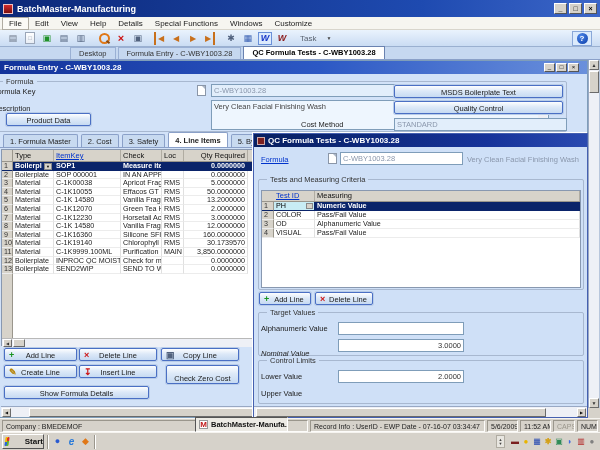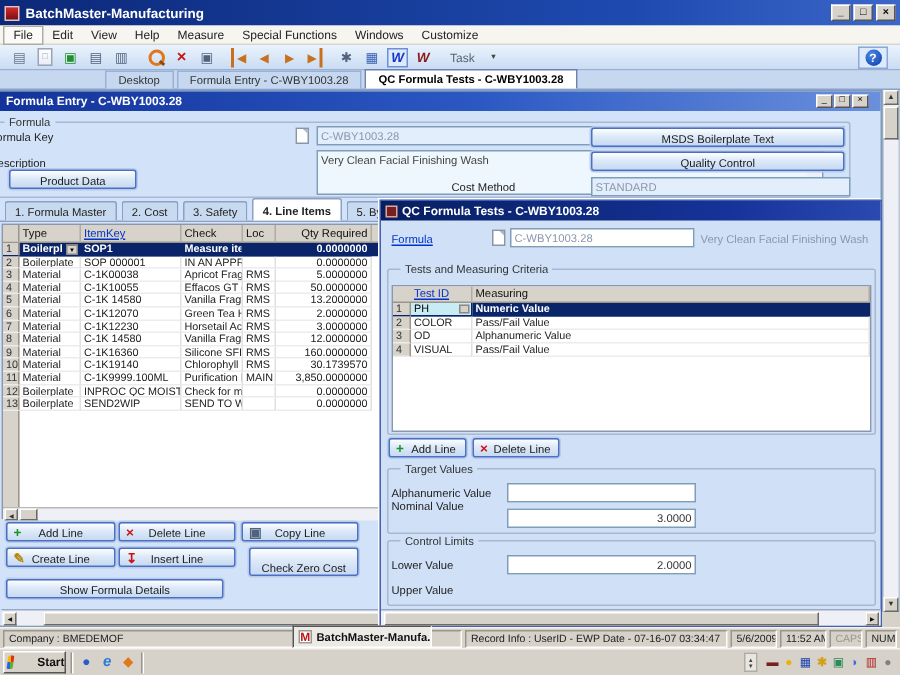--- a/index.html
+++ b/index.html
@@ -171,21 +171,21 @@
       <span class="wb">×</span>
     </span>
   </div>
 
   <div class="menubar">
 
   <span class="menu-item"><span>File</span></span>
       <span class="menu-item"><span>Edit</span></span>
       <span class="menu-item"><span>View</span></span>
       <span class="menu-item"><span>Help</span></span>
-      <span class="menu-item"><span>Measure</span></span>
+      <span class="menu-item"><span>Details</span></span>
       <span class="menu-item"><span>Special Functions</span></span>
       <span class="menu-item"><span>Windows</span></span>
       <span class="menu-item"><span>Customize</span></span>
     </div>
 
   <div class="toolbar">
     <span class="tbi ic-gray">▤</span>
     <span class="tbi ic-page">□</span>
     <span class="tbi ic-green">▣</span>
     <span class="tbi ic-slate">▤</span>
@@ -472,21 +472,21 @@
       <button class="xbtn" style="left:61px;top:158px;width:58px;">
           <span class="bic ir">×</span>
           <span class="blbl" style="margin-left:8px;">Delete Line</span>
         </button>
 
       <div class="grp" style="left:4px;top:178px;width:326px;height:44px;">
         <span class="cap" style="background:#cfe0f7;">Target Values</span>
       </div>
       <span class="lbl" style="left:7px;top:190px;">Alphanumeric Value</span>
       <span class="fld" style="left:84px;top:188px;width:126px;height:13px;"></span>
-      <span class="lbl" style="left:7px;top:199px;">Nominal Value</span>
+      <span class="lbl" style="left:7px;top:215px;font-style:italic;">Nominal Value</span>
       <span class="fld num" style="left:84px;top:205px;width:126px;height:13px;">3.0000</span>
 
       <div class="grp" style="left:4px;top:226px;width:326px;height:44px;">
         <span class="cap" style="background:#cfe0f7;">Control Limits</span>
       </div>
       <span class="lbl" style="left:7px;top:238px;">Lower Value</span>
       <span class="fld num" style="left:84px;top:236px;width:126px;height:13px;">2.0000</span>
       <span class="lbl" style="left:7px;top:255px;">Upper Value</span>
 
       <div class="qc-hs">

